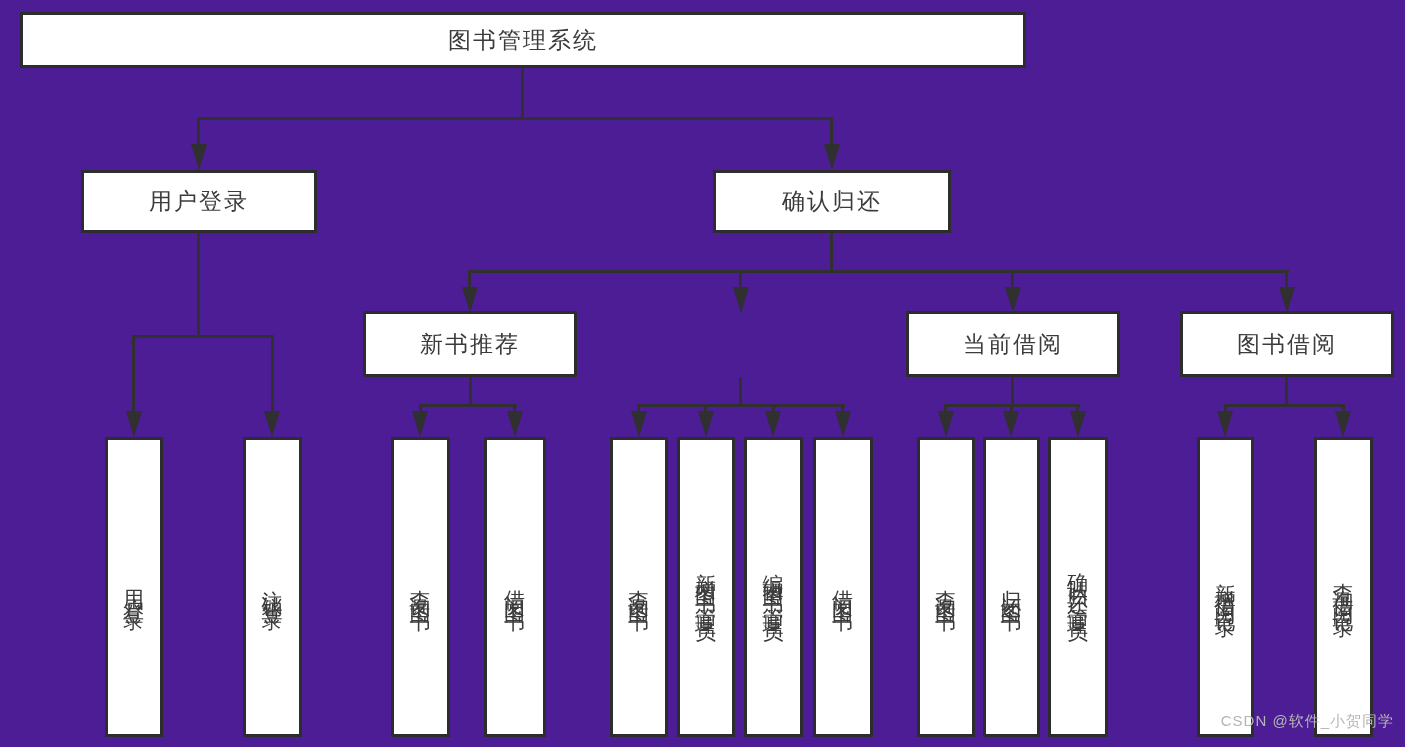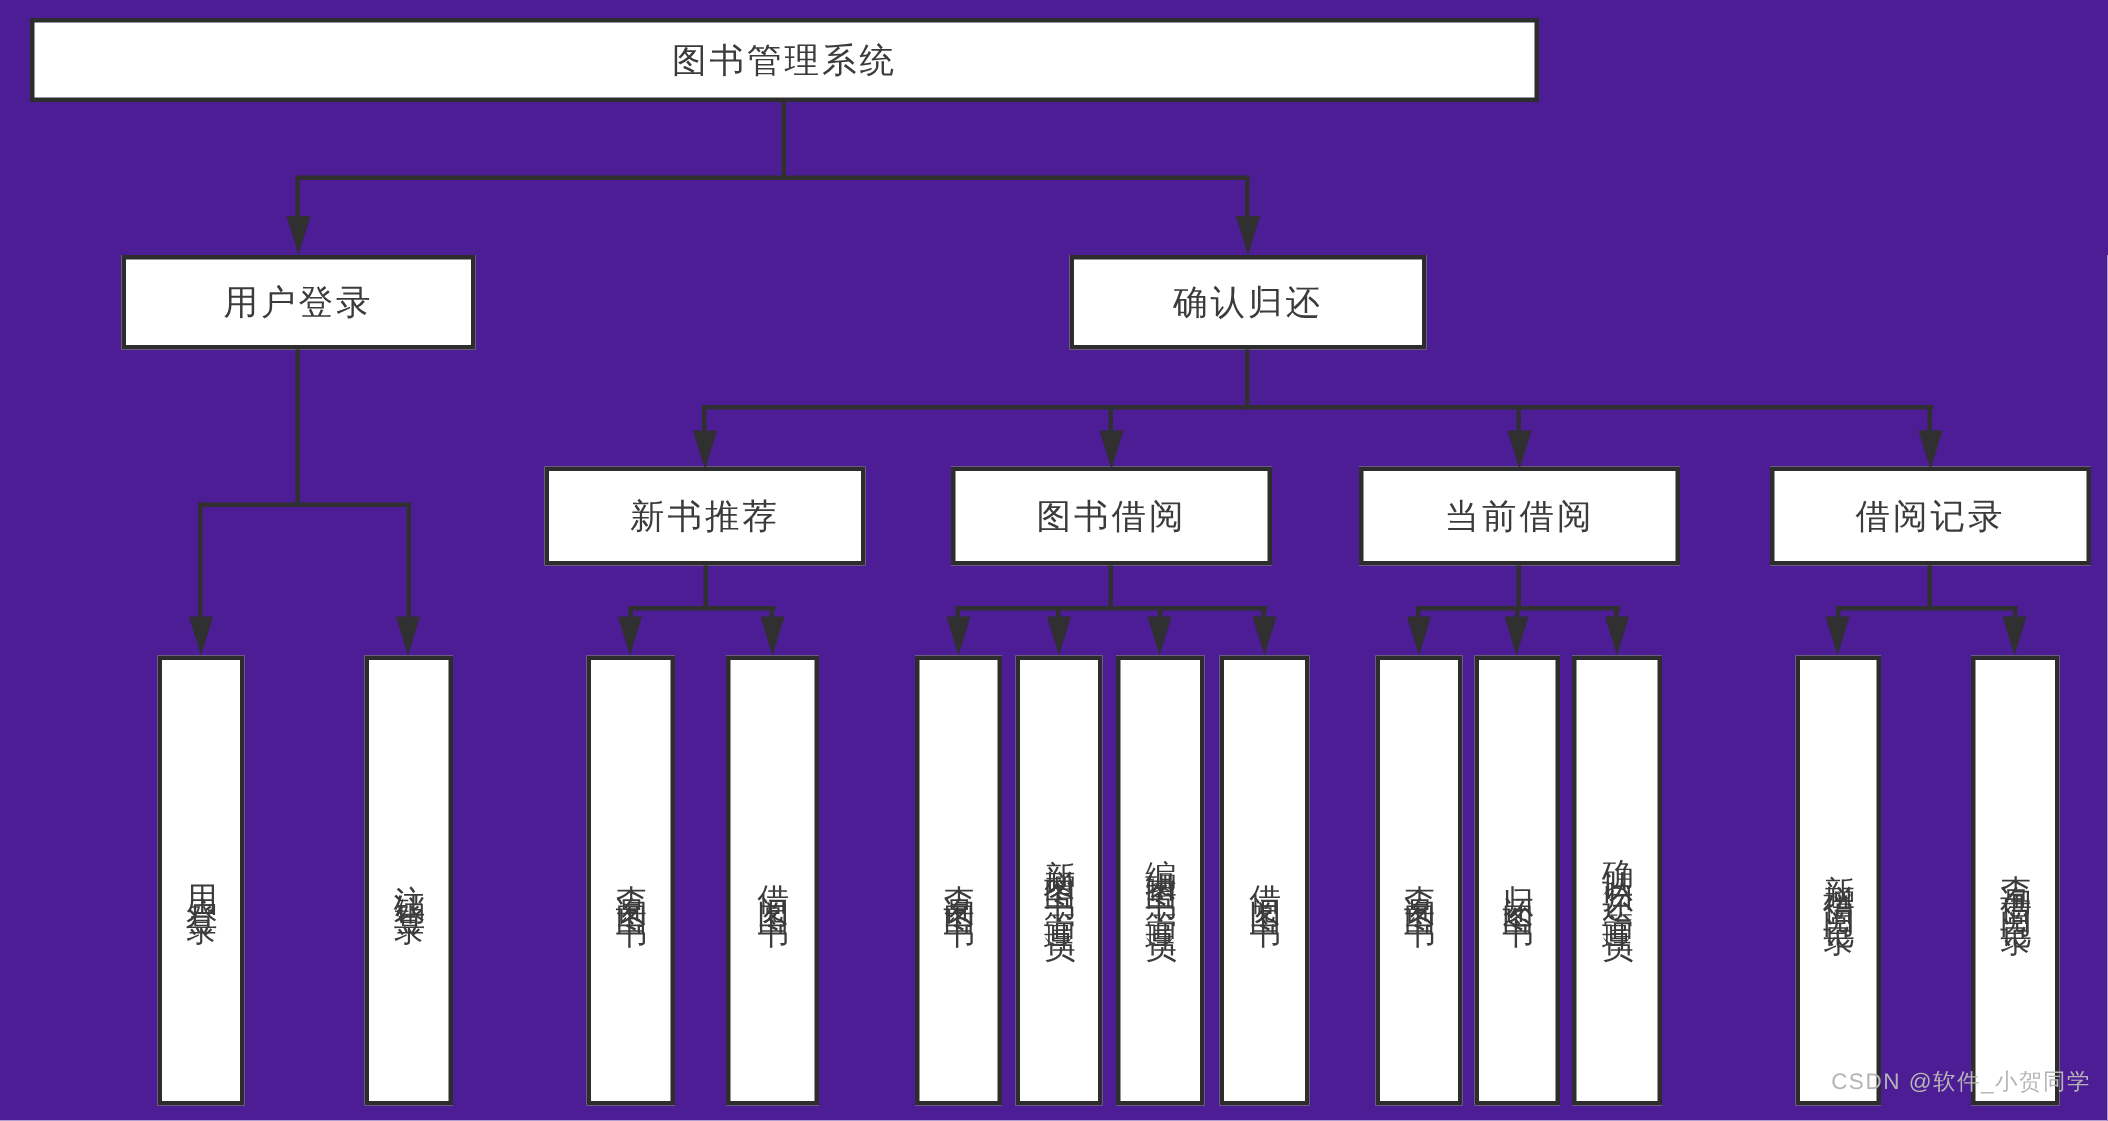--- a/index.html
+++ b/index.html
@@ -40,28 +40,25 @@
   <div class="box h" style="left:81px;top:170px;width:236px;height:63px;">
       <span>用户登录</span>
     </div>
   <div class="box h" style="left:713px;top:170px;width:238px;height:63px;">
       <span>确认归还</span>
     </div>
 
   <div class="box h" style="left:363px;top:311px;width:214px;height:66px;">
       <span>新书推荐</span>
     </div>
-  <div class="box h" style="left:634px;top:311px;width:214px;height:66px;">
-      <span>图书借阅</span>
-    </div>
   <div class="box h" style="left:906px;top:311px;width:214px;height:66px;">
       <span>当前借阅</span>
     </div>
   <div class="box h" style="left:1180px;top:311px;width:214px;height:66px;">
-      <span>借阅记录</span>
+      <span>图书借阅</span>
     </div>
 
   <div class="box v" style="left:105px;top:437px;width:58px;height:300px;">
       <span>用户登录</span>
     </div>
   <div class="box v" style="left:243px;top:437px;width:59px;height:300px;">
       <span>注销登录</span>
     </div>
 
   <div class="box v" style="left:391px;top:437px;width:59px;height:300px;">

